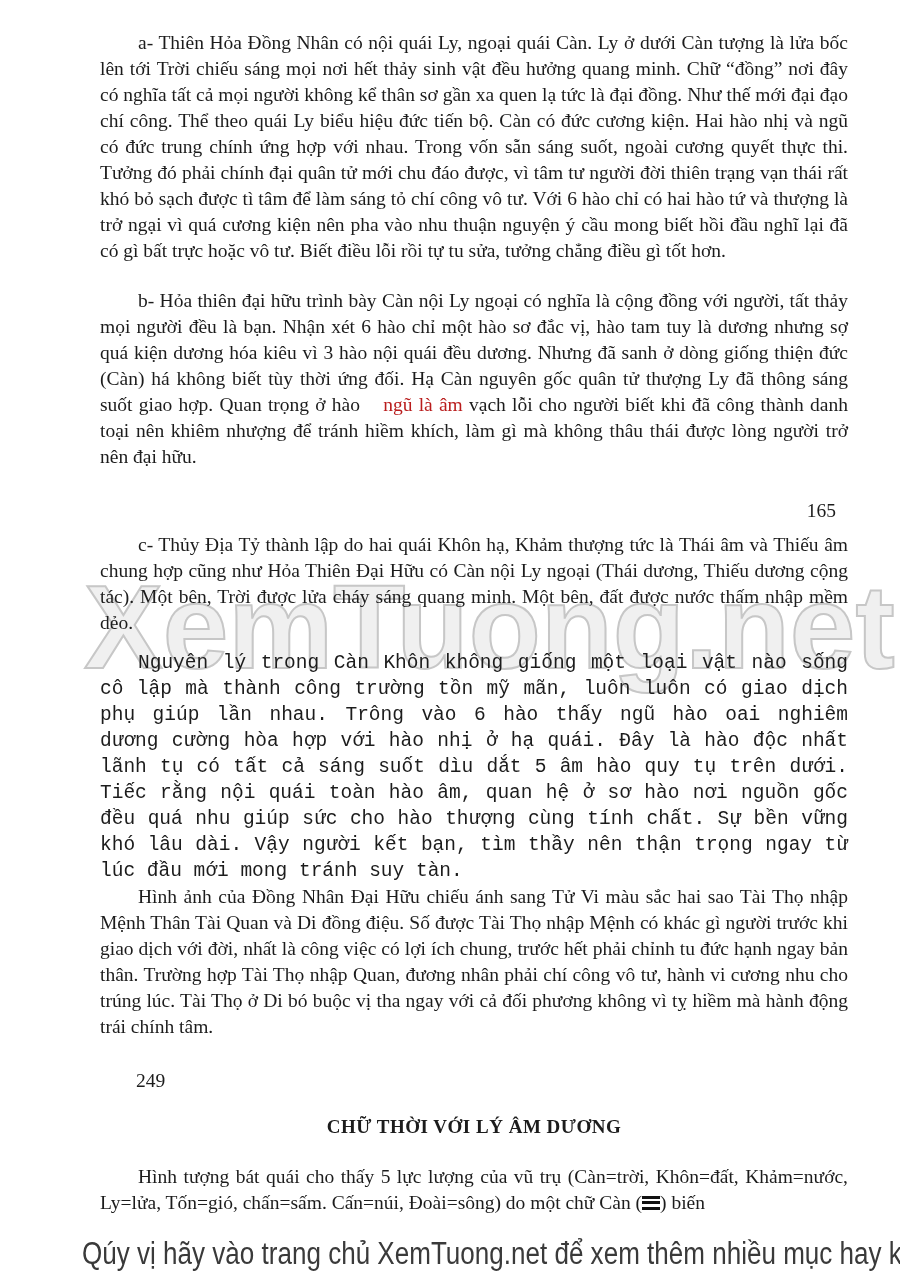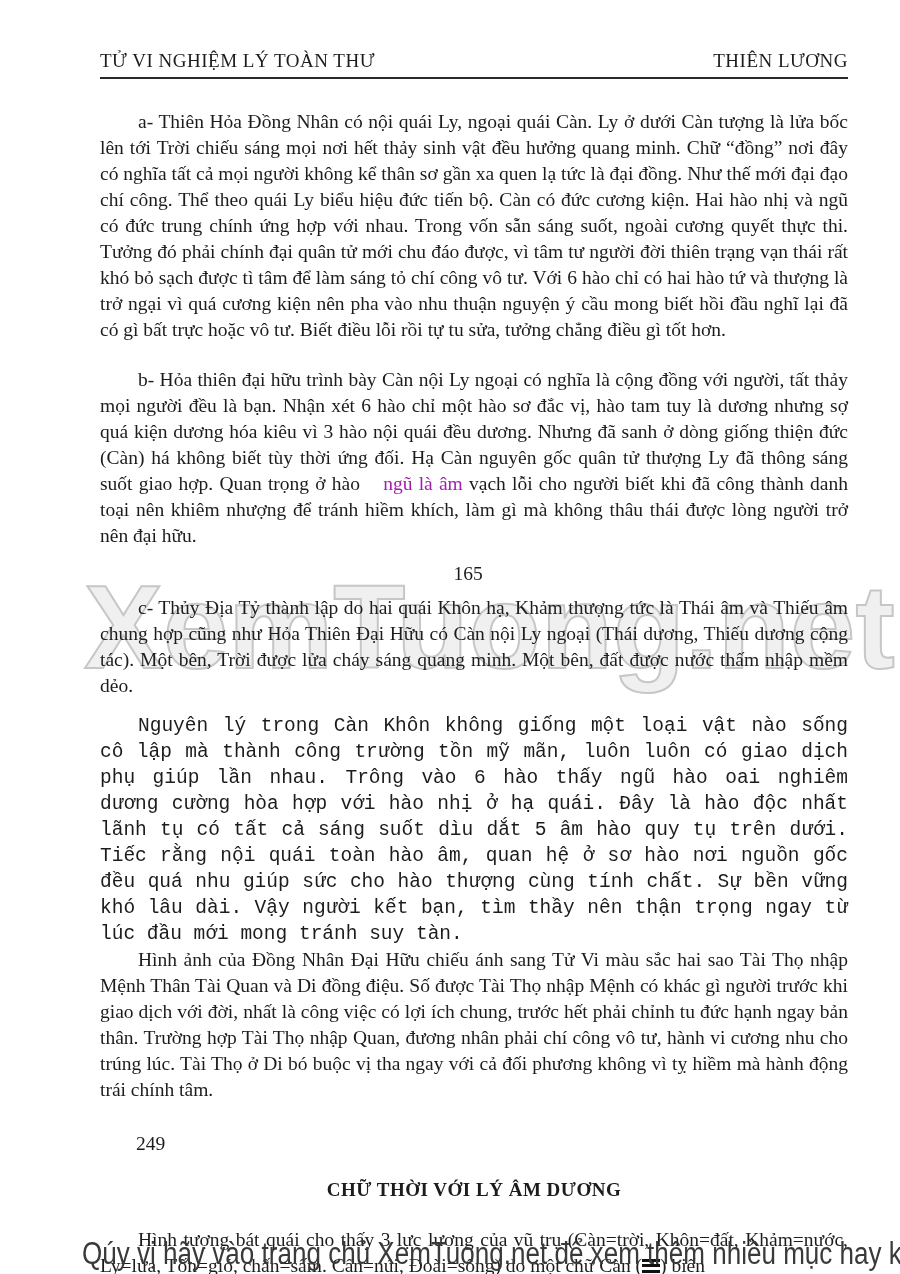--- a/index.html
+++ b/index.html
@@ -16,23 +16,23 @@
   .page-header {
     margin-top:50px; display:flex; justify-content:space-between; align-items:flex-end;
     font-size:19px; letter-spacing:0.5px;
     border-bottom:2px solid #2a2a2a; padding-bottom:5px;
   }
   p.body-para {
     font-size:19.5px; line-height:26px; text-align:justify; text-indent:38px;
   }
   .para-a { margin-top:30px; }
   .para-b { margin-top:24px; }
-  .red-text { color:#a21caf;margin-left:17px; }
+  .red-text { color:#b91c1c;margin-left:17px; }
   .page-num { font-size:19.5px; line-height:26px; }
-  .pn-165 { margin-top:12px; text-align:center; padding-right:12px; }
+  .pn-165 { margin-top:28px; text-align:right; padding-right:12px; }
   .para-c { margin-top:8px; }
   .para-d { margin-top:14px;font-family:Liberation Mono, monospace; }
   .para-e { }
   .pn-166 { margin-top:28px; text-indent:36px; }
   .section-heading {
     margin-top:22px; text-align:center;
     font-size:19px; font-weight:bold; letter-spacing:0.5px;
   }
   .para-f { margin-top:26px; }
   .trigram {
@@ -63,42 +63,38 @@
 </style>
 </head>
 <body>
 
 <div class="page">
 
   <div class="watermark">XemTuong.net</div>
 
   <div class="content">
 
-    <div class="page-header">
-      <span>TỬ VI NGHIỆM LÝ TOÀN THƯ</span>
-      <span>THIÊN LƯƠNG</span>
-    </div>
 
     <p class="body-para para-a">a- Thiên Hỏa Đồng Nhân có nội quái Ly, ngoại quái Càn. Ly ở dưới Càn tượng là lửa bốc lên tới Trời chiếu sáng mọi nơi hết thảy sinh vật đều hưởng quang minh. Chữ “đồng” nơi đây có nghĩa tất cả mọi người không kể thân sơ gần xa quen lạ tức là đại đồng. Như thế mới đại đạo chí công. Thể theo quái Ly biểu hiệu đức tiến bộ. Càn có đức cương kiện. Hai hào nhị và ngũ có đức trung chính ứng hợp với nhau. Trong vốn sẵn sáng suốt, ngoài cương quyết thực thi. Tưởng đó phải chính đại quân tử mới chu đáo được, vì tâm tư người đời thiên trạng vạn thái rất khó bỏ sạch được tì tâm để làm sáng tỏ chí công vô tư. Với 6 hào chỉ có hai hào tứ và thượng là trở ngại vì quá cương kiện nên pha vào nhu thuận nguyện ý cầu mong biết hồi đầu nghĩ lại đã có gì bất trực hoặc vô tư. Biết điều lỗi rồi tự tu sửa, tưởng chẳng điều gì tốt hơn.</p>
 
     <p class="body-para para-b"><span>b- Hỏa thiên đại hữu trình bày Càn nội Ly ngoại có nghĩa là cộng đồng với người, tất thảy mọi người đều là bạn. Nhận xét 6 hào chỉ một hào sơ đắc vị, hào tam tuy là dương nhưng sợ quá kiện dương hóa kiêu vì 3 hào nội quái đều dương. Nhưng đã sanh ở dòng giống thiện đức (Càn) há không biết tùy thời ứng đối. Hạ Càn nguyên gốc quân tử thượng Ly đã thông sáng suốt giao hợp. Quan trọng ở hào </span><span class="red-text">ngũ là âm</span><span> vạch lỗi cho người biết khi đã công thành danh toại nên khiêm nhượng để tránh hiềm khích, làm gì mà không thâu thái được lòng người trở nên đại hữu.</span></p>
 
     <div class="page-num pn-165">165</div>
 
     <p class="body-para para-c">c- Thủy Địa Tỷ thành lập do hai quái Khôn hạ, Khảm thượng tức là Thái âm và Thiếu âm chung hợp cũng như Hỏa Thiên Đại Hữu có Càn nội Ly ngoại (Thái dương, Thiếu dương cộng tác). Một bên, Trời được lửa cháy sáng quang minh. Một bên, đất được nước thấm nhập mềm dẻo.</p>
 
     <p class="body-para para-d">Nguyên lý trong Càn Khôn không giống một loại vật nào sống cô lập mà thành công trường tồn mỹ mãn, luôn luôn có giao dịch phụ giúp lần nhau. Trông vào 6 hào thấy ngũ hào oai nghiêm dương cường hòa hợp với hào nhị ở hạ quái. Đây là hào độc nhất lãnh tụ có tất cả sáng suốt dìu dắt 5 âm hào quy tụ trên dưới. Tiếc rằng nội quái toàn hào âm, quan hệ ở sơ hào nơi nguồn gốc đều quá nhu giúp sức cho hào thượng cùng tính chất. Sự bền vững khó lâu dài. Vậy người kết bạn, tìm thầy nên thận trọng ngay từ lúc đầu mới mong tránh suy tàn.</p>
 
     <p class="body-para para-e">Hình ảnh của Đồng Nhân Đại Hữu chiếu ánh sang Tử Vi màu sắc hai sao Tài Thọ nhập Mệnh Thân Tài Quan và Di đồng điệu. Số được Tài Thọ nhập Mệnh có khác gì người trước khi giao dịch với đời, nhất là công việc có lợi ích chung, trước hết phải chỉnh tu đức hạnh ngay bản thân. Trường hợp Tài Thọ nhập Quan, đương nhân phải chí công vô tư, hành vi cương nhu cho trúng lúc. Tài Thọ ở Di bó buộc vị tha ngay với cả đối phương không vì tỵ hiềm mà hành động trái chính tâm.</p>
 
     <div class="page-num pn-166">249</div>
 
     <h1 class="section-heading">CHỮ THỜI VỚI LÝ ÂM DƯƠNG</h1>
 
-    <p class="body-para para-f"><span>Hình tượng bát quái cho thấy 3 lực lượng của vũ trụ (Càn=trời, Khôn=đất, Khảm=nước, Ly=lửa, Tốn=gió, chấn=sấm. Cấn=núi, Đoài=sông) do một chữ Càn (</span><span class="trigram"></span><span>) biến</span></p>
+    <p class="body-para para-f"><span>Hình tượng bát quái cho thấy 5 lực lượng của vũ trụ (Càn=trời, Khôn=đất, Khảm=nước, Ly=lửa, Tốn=gió, chấn=sấm. Cấn=núi, Đoài=sông) do một chữ Càn (</span><span class="trigram"></span><span>) biến</span></p>
 
   </div>
 
   <div class="bottom-banner">
     <span class="banner-text">Qúy vị hãy vào trang chủ XemTuong.net để xem thêm nhiều mục hay khác</span>
   </div>
 
 </div>
 
 </body></html>

